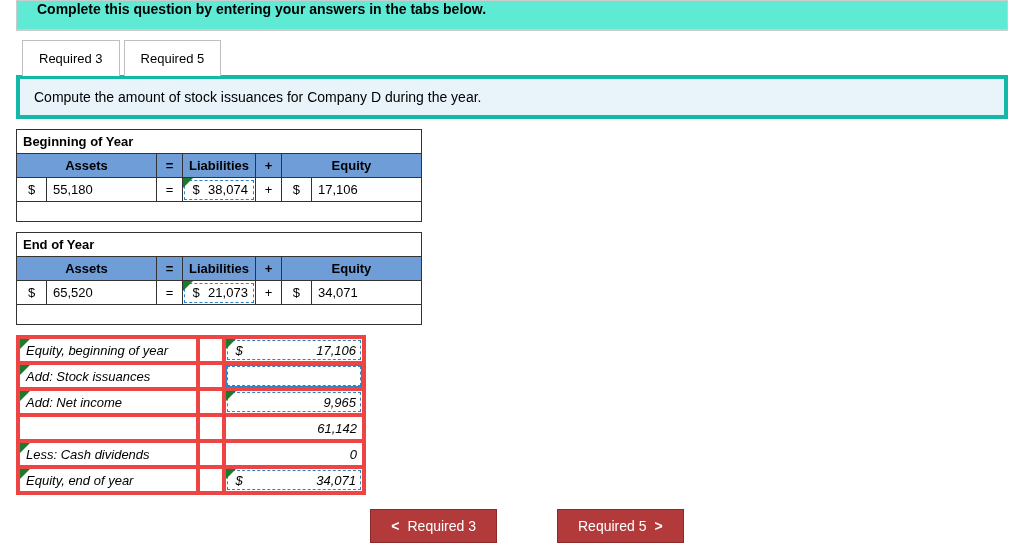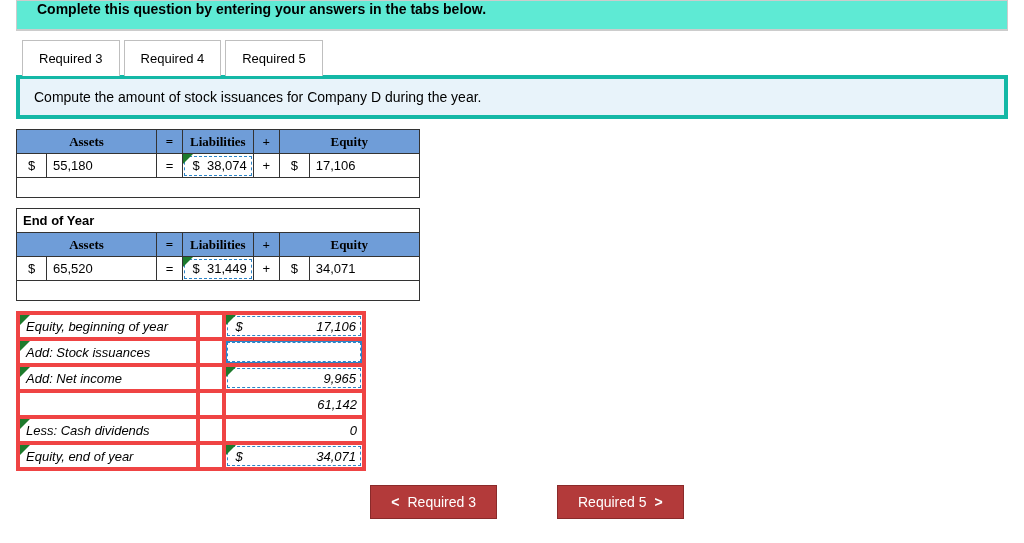--- a/index.html
+++ b/index.html
@@ -59,21 +59,20 @@
   }
   .sect-title td {
     font-weight: bold;
     text-align: left;
     background: #fff;
   }
   .hdr {
     background: #6f9dd8;
     font-weight: bold;
     text-align: center;
-    font-family: Liberation Serif, serif;
   }
   .op {
     text-align: center;
     width: 26px;
   }
   .cur-col { width: 30px; text-align: center; }
   .num-col { width: 110px; text-align: left; }
   .input-cell {
     background: #fff;
     position: relative;
@@ -171,32 +170,34 @@
 </head>
 <body>
 
 <div class="instruction-box">
   <span>Complete this question by entering your answers in the tabs below.</span>
 </div>
 
 <div class="tabs-container">
   <div class="tabs">
     <div class="tab">Required 3</div>
-    <div class="tab active">Required 4</div>
     <div class="tab">Required 5</div>
   </div>
   <div class="tab-panel">
     <span>Compute the amount of stock issuances for Company D during the year.</span>
   </div>
 </div>
 
 <div class="worksheet">
 
   <table class="grid">
     <tbody>
+        <tr class="sect-title">
+          <td colspan="9">Beginning of Year</td>
+        </tr>
     <tr>
       <td class="hdr" colspan="2">Assets</td>
       <td class="hdr op">=</td>
       <td class="hdr" colspan="2">Liabilities</td>
       <td class="hdr op">+</td>
       <td class="hdr" colspan="2">Equity</td>
     </tr>
     <tr>
       <td class="cur-col">$</td>
       <td class="num-col">55,180</td>
@@ -231,21 +232,21 @@
       <td class="hdr" colspan="2">Equity</td>
     </tr>
     <tr>
       <td class="cur-col">$</td>
       <td class="num-col">65,520</td>
       <td class="op">=</td>
       <td class="input-cell" colspan="2">
         <div class="flag"></div>
         <div class="inner">
               <span class="cur">$</span>
-              <span class="val">31,449</span>
+              <span class="val">21,073</span>
             </div>
       </td>
       <td class="op">+</td>
       <td class="cur-col">$</td>
       <td class="num-col">34,071</td>
     </tr>
     <tr>
           <td colspan="9" style="height:20px;"></td>
         </tr>
   </tbody>

